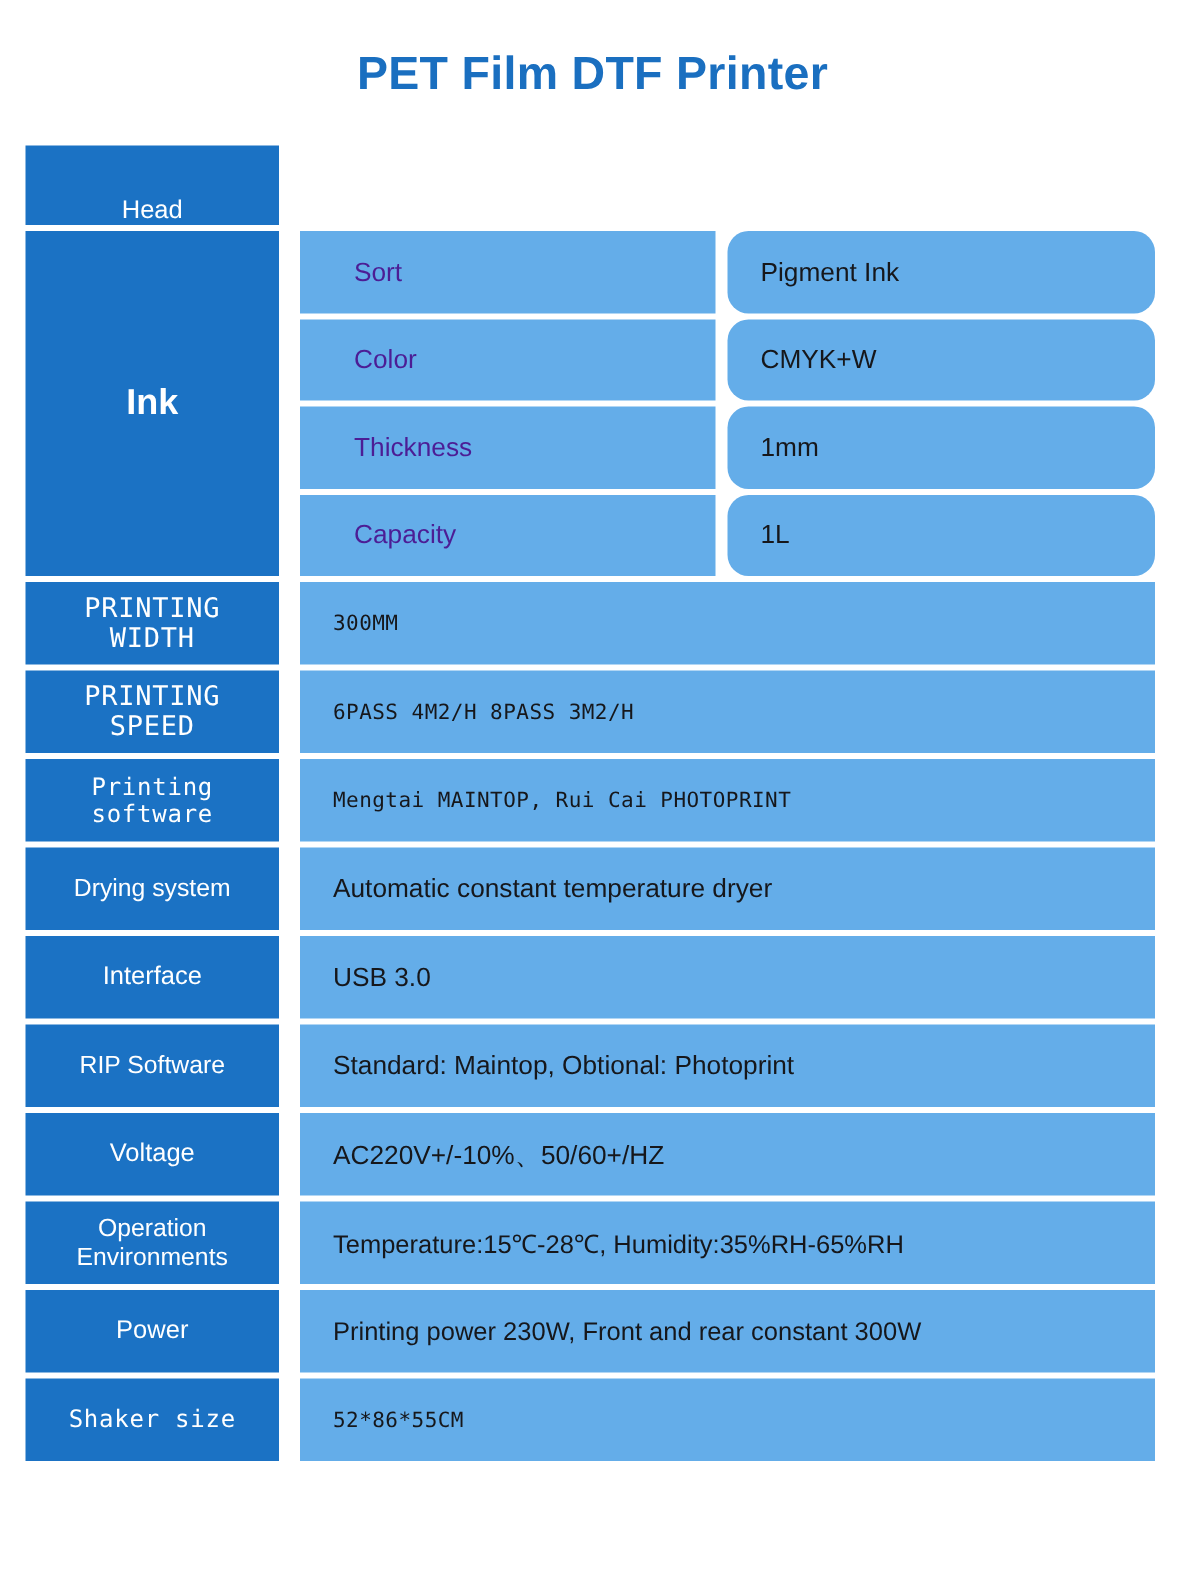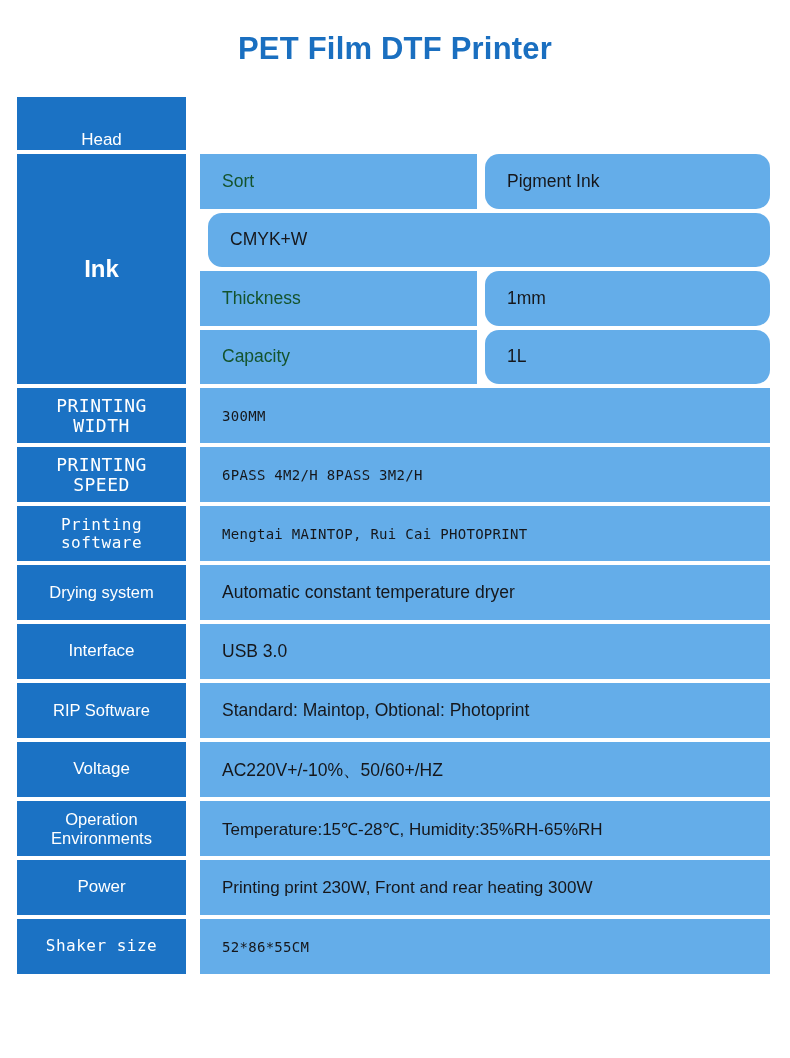--- a/index.html
+++ b/index.html
@@ -81,25 +81,25 @@
   
   .subrow {
     display: flex;
     margin-bottom: 4px;
   }
   .subrow:last-child { margin-bottom: 0; }
   .sub-key {
     width: 277px;
     flex: 0 0 277px;
     background: #64ade9;
-    color: #14532d;
+    color: #4c1d95;
     display: flex;
     align-items: center;
     font-size: 17.5px;
-    padding-left: 22px;
+    padding-left: 36px;
     box-sizing: border-box;
   }
   .sub-val {
     flex: 1 1 auto;
     margin-left: 8px;
     background: #64ade9;
     color: #16171b;
     display: flex;
     align-items: center;
     font-size: 17.5px;
@@ -147,20 +147,21 @@
     <div class="row">
       <div class="label-cell h-ink" style="font-size:24px;font-weight:bold;">
         <span>Ink</span>
       </div>
       <div class="value-area h-ink">
         <div class="subrow h-sub">
           <div class="sub-key">Sort</div>
           <div class="sub-val">Pigment Ink</div>
         </div>
         <div class="subrow h-sub">
+          <div class="sub-key">Color</div>
           <div class="sub-val">CMYK+W</div>
         </div>
         <div class="subrow h-sub">
           <div class="sub-key">Thickness</div>
           <div class="sub-val">1mm</div>
         </div>
         <div class="subrow h-sub">
           <div class="sub-key">Capacity</div>
           <div class="sub-val">1L</div>
         </div>
@@ -249,21 +250,21 @@
       <div class="value-area h-std">
         <div class="value-cell" style="font-size:17px;">Temperature:15℃-28℃,  Humidity:35%RH-65%RH</div>
       </div>
     </div>
 
     <div class="row">
       <div class="label-cell h-std">
         <span>Power</span>
       </div>
       <div class="value-area h-std">
-        <div class="value-cell" style="font-size:17px;">Printing print 230W, Front and rear heating 300W</div>
+        <div class="value-cell" style="font-size:17px;">Printing power 230W, Front and rear constant 300W</div>
       </div>
     </div>
 
 
     <div class="row">
       <div class="label-cell h-std mono">
         <span>Shaker size</span>
       </div>
       <div class="value-area h-std">
         <div class="value-cell mono">52*86*55CM</div>

